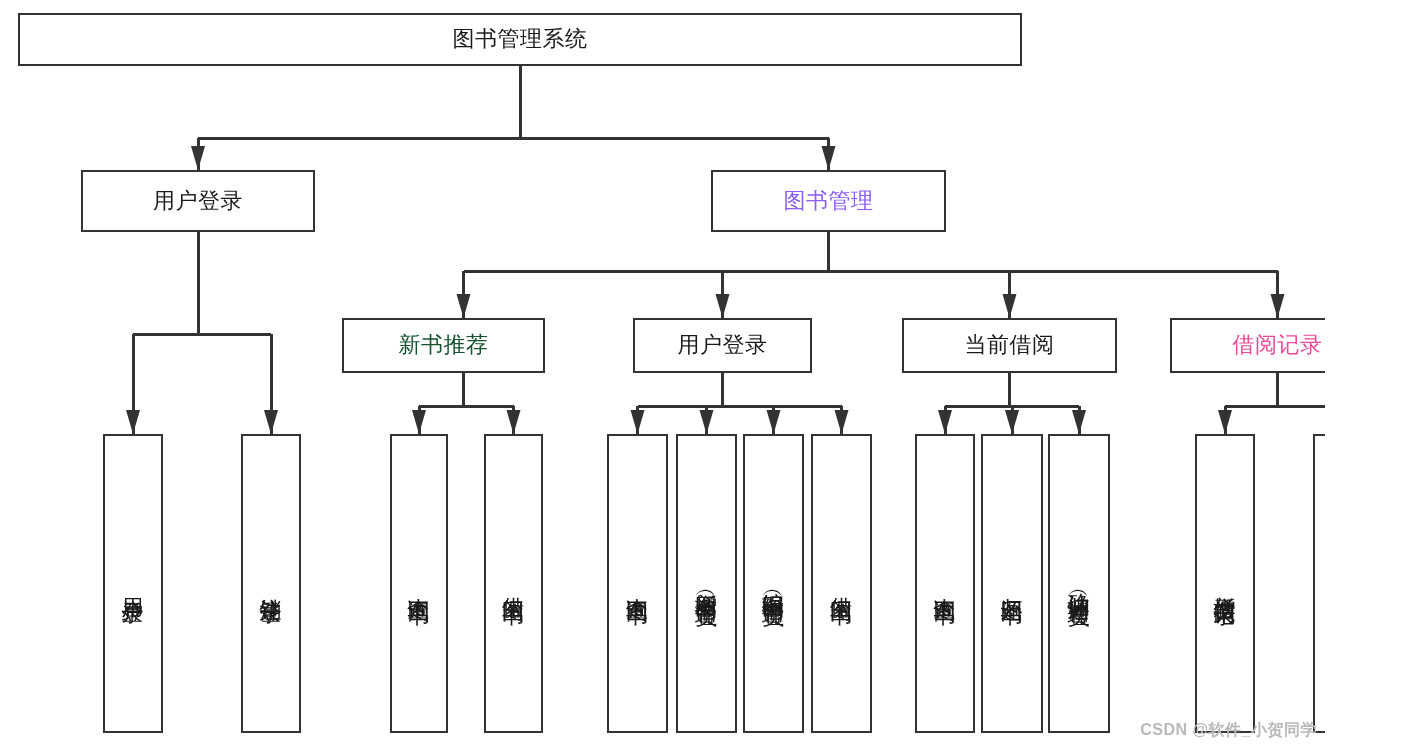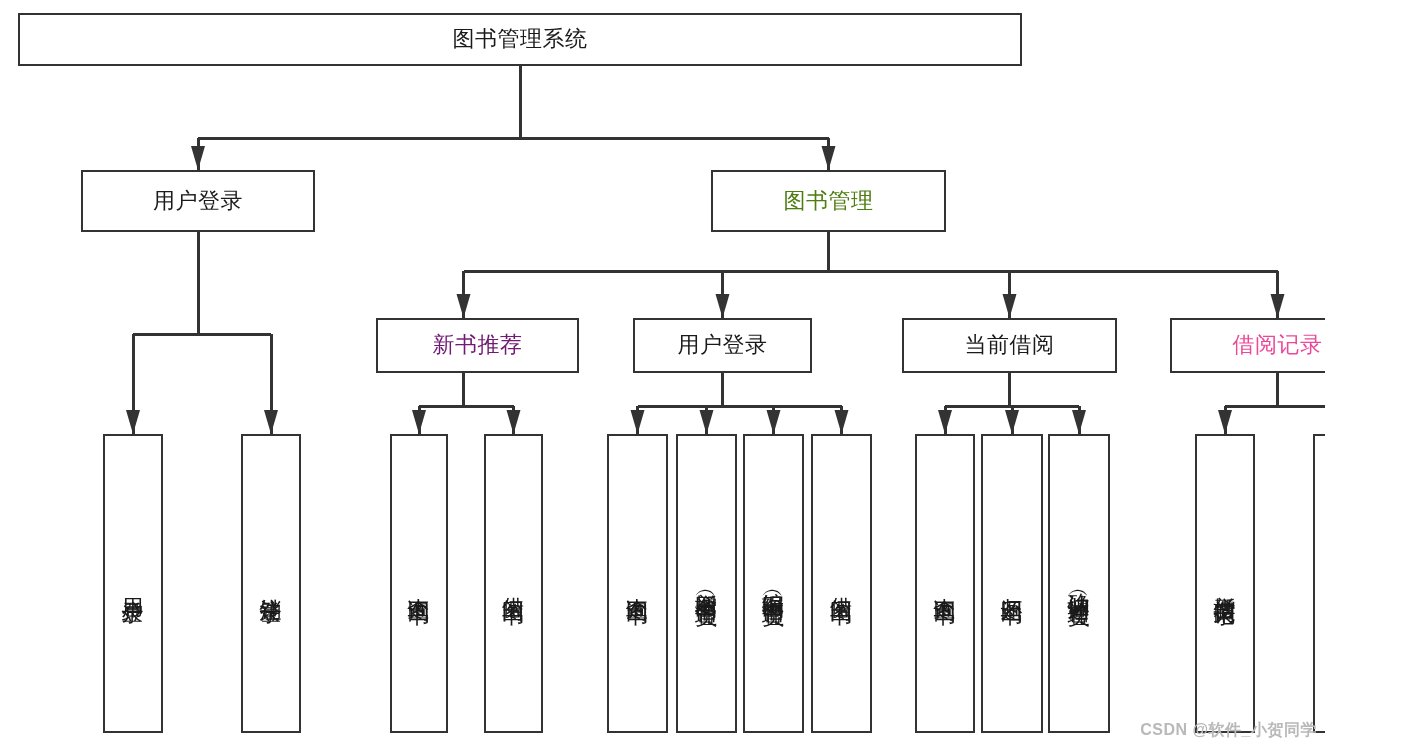--- a/index.html
+++ b/index.html
@@ -127,24 +127,24 @@
       <line x1="1342.5" y1="406" x2="1342.5" y2="434" stroke="#333333" stroke-width="3" shape-rendering="crispEdges"></line>
       <path d="M1335.5,410 L1349.5,410 L1342.5,434 Z" fill="#333333"></path>
     </svg>
   <div id="nodes">
       <div class="node horiz" style="left: 18px; top: 13px; width: 1004px; height: 53px; border-color: rgb(51, 51, 51); background: rgb(255, 255, 255); color: rgb(26, 26, 26);">
         <span class="label">图书管理系统</span>
       </div>
       <div class="node horiz" style="left: 81px; top: 170px; width: 234px; height: 62px; border-color: rgb(51, 51, 51); background: rgb(255, 255, 255); color: rgb(26, 26, 26);">
         <span class="label">用户登录</span>
       </div>
-      <div class="node horiz" style="left: 711px; top: 170px; width: 235px; height: 62px; border-color: rgb(51, 51, 51); background: rgb(255, 255, 255); color: #4d7c0f;">
+      <div class="node horiz" style="left: 711px; top: 170px; width: 235px; height: 62px; border-color: rgb(51, 51, 51); background: rgb(255, 255, 255); color: #8b5cf6;">
         <span class="label">图书管理</span>
       </div>
-      <div class="node horiz" style="left: 376px; top: 318px; width: 203px; height: 55px; border-color: rgb(51, 51, 51); background: rgb(255, 255, 255); color: #701a75;">
+      <div class="node horiz" style="left: 342px; top: 318px; width: 203px; height: 55px; border-color: rgb(51, 51, 51); background: rgb(255, 255, 255); color: #14532d;">
         <span class="label">新书推荐</span>
       </div>
       <div class="node horiz" style="left: 633px; top: 318px; width: 179px; height: 55px; border-color: rgb(51, 51, 51); background: rgb(255, 255, 255); color: rgb(26, 26, 26);">
         <span class="label">用户登录</span>
       </div>
       <div class="node horiz" style="left: 902px; top: 318px; width: 215px; height: 55px; border-color: rgb(51, 51, 51); background: rgb(255, 255, 255); color: rgb(26, 26, 26);">
         <span class="label">当前借阅</span>
       </div>
       <div class="node horiz" style="left: 1170px; top: 318px; width: 215px; height: 55px; border-color: rgb(51, 51, 51); background: rgb(255, 255, 255); color: #ec4899;">
         <span class="label">借阅记录</span>

